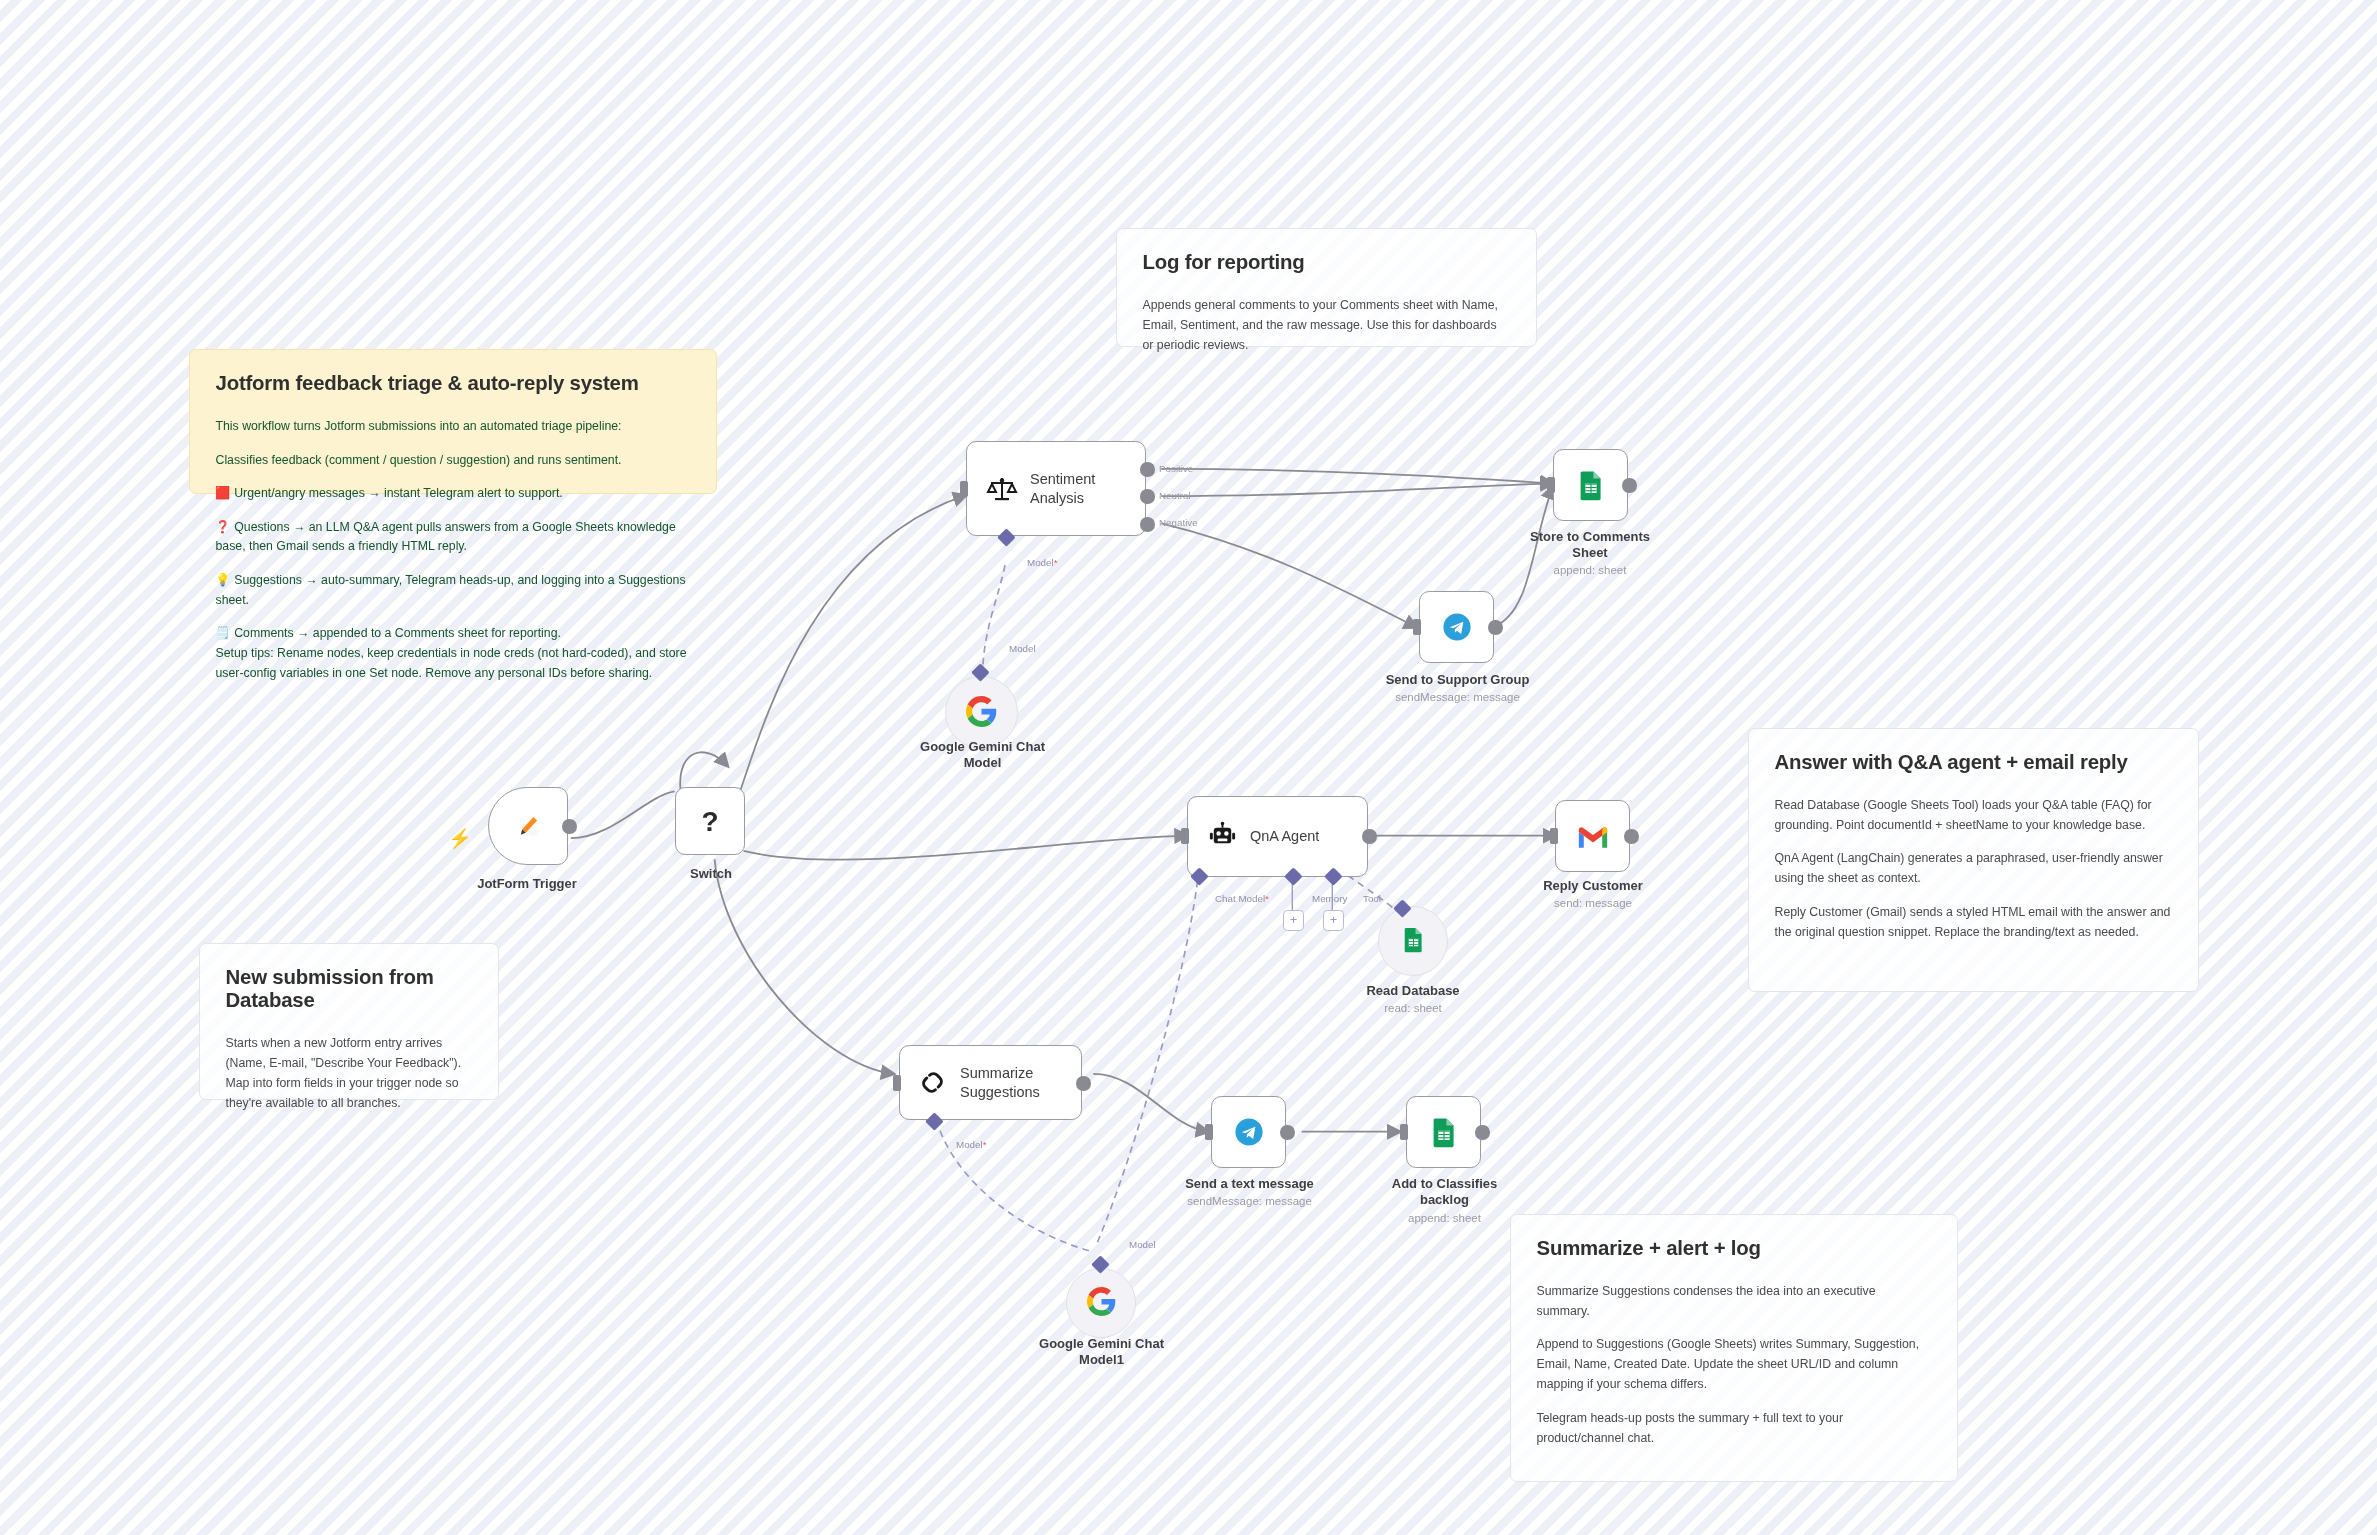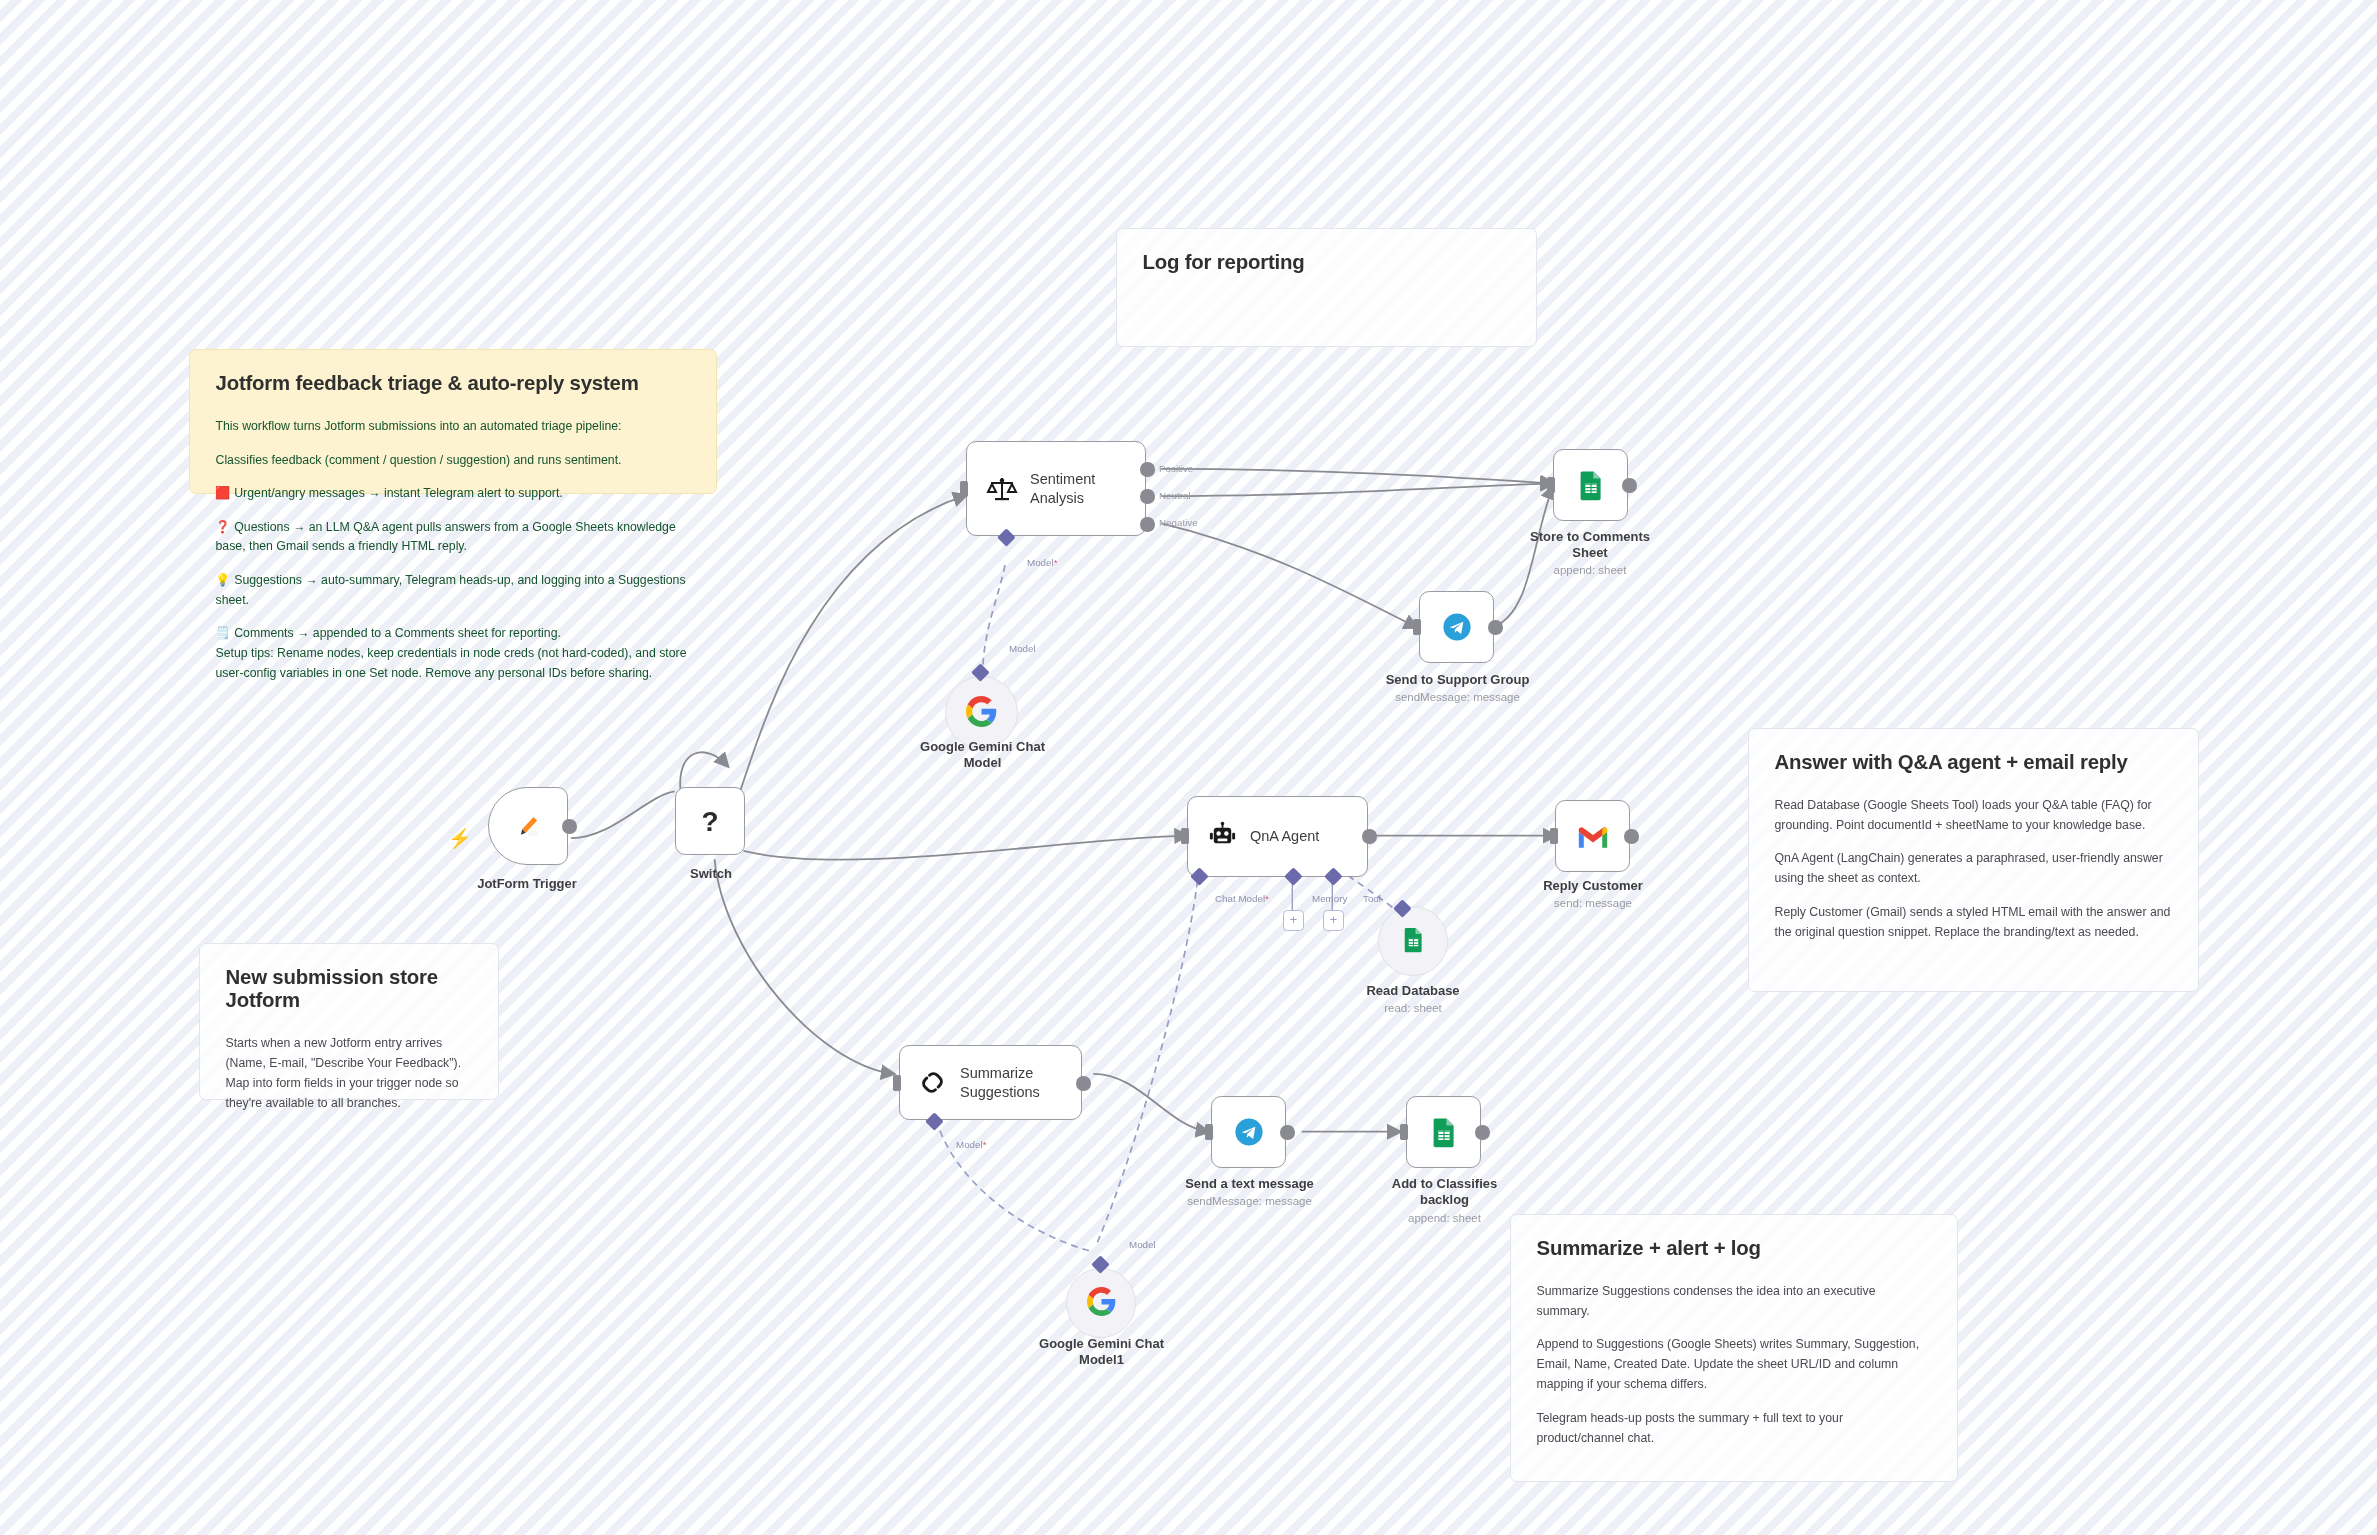--- a/index.html
+++ b/index.html
@@ -212,24 +212,25 @@
     <p>Classifies feedback (comment / question / suggestion) and runs sentiment.</p>
     <p>🟥 Urgent/angry messages → instant Telegram alert to support.</p>
     <p>❓ Questions → an LLM Q&amp;A agent pulls answers from a Google Sheets knowledge base, then Gmail sends a friendly HTML reply.</p>
     <p>💡 Suggestions → auto-summary, Telegram heads-up, and logging into a Suggestions sheet.</p>
     <p style="white-space:pre-line">🗒️ Comments → appended to a Comments sheet for reporting.
 Setup tips: Rename nodes, keep credentials in node creds (not hard-coded), and store user-config variables in one Set node. Remove any personal IDs before sharing.</p>
   </div>
 
   <div class="note plain" style="left:1116px; top:228px; width:421px; height:119px;">
     <h3>Log for reporting</h3>
+    <p>Appends general comments to your Comments sheet with Name, Email, Sentiment, and the raw message. Use this for dashboards or periodic reviews.</p>
   </div>
 
   <div class="note plain" style="left:199px; top:943px; width:300px; height:157px;">
-    <h3>New submission store Jotform</h3>
+    <h3>New submission from Database</h3>
     <p>Starts when a new Jotform entry arrives (Name, E-mail, "Describe Your Feedback"). Map into form fields in your trigger node so they're available to all branches.</p>
   </div>
 
   <div class="note plain" style="left:1748px; top:728px; width:451px; height:264px;">
     <h3>Answer with Q&amp;A agent + email reply</h3>
     <p>Read Database (Google Sheets Tool) loads your Q&amp;A table (FAQ) for grounding. Point documentId + sheetName to your knowledge base.</p>
     <p>QnA Agent (LangChain) generates a paraphrased, user-friendly answer using the sheet as context.</p>
     <p>Reply Customer (Gmail) sends a styled HTML email with the answer and the original question snippet. Replace the branding/text as needed.</p>
   </div>
 

